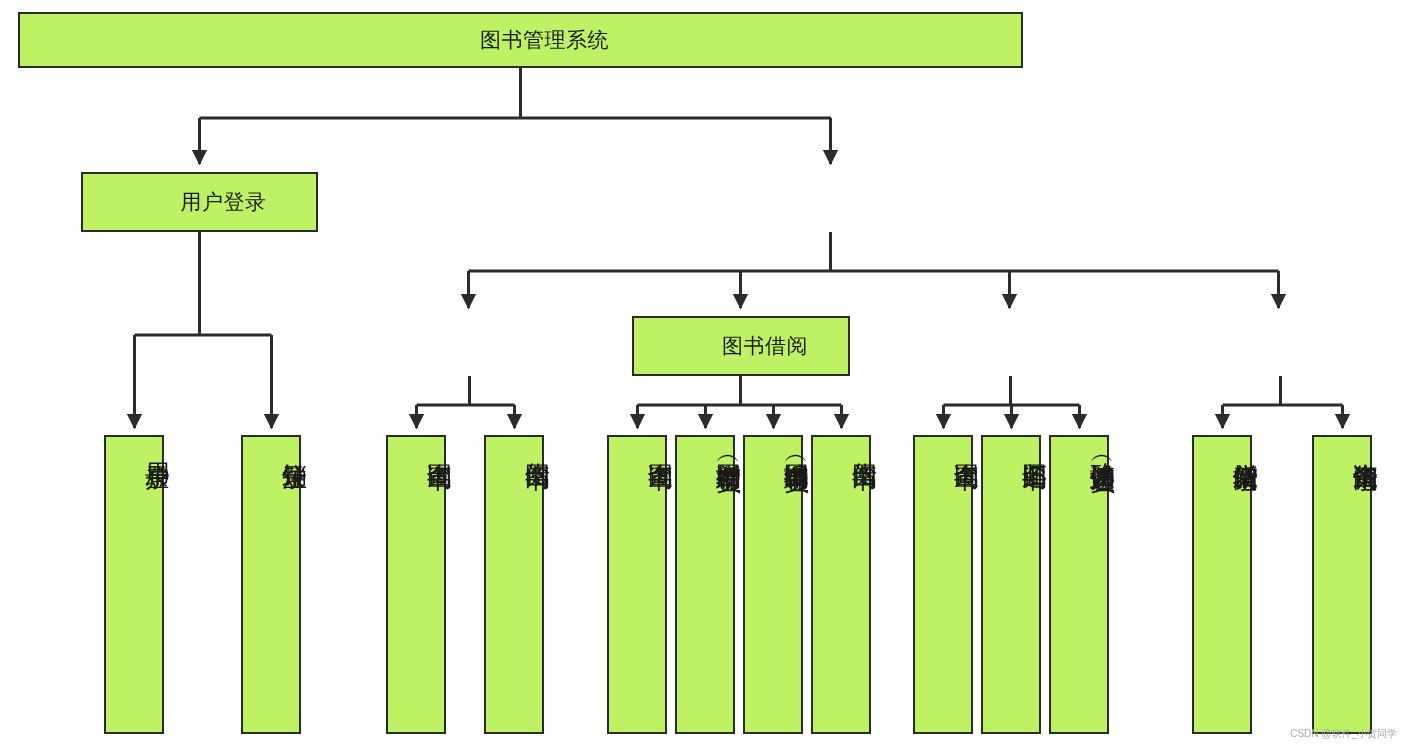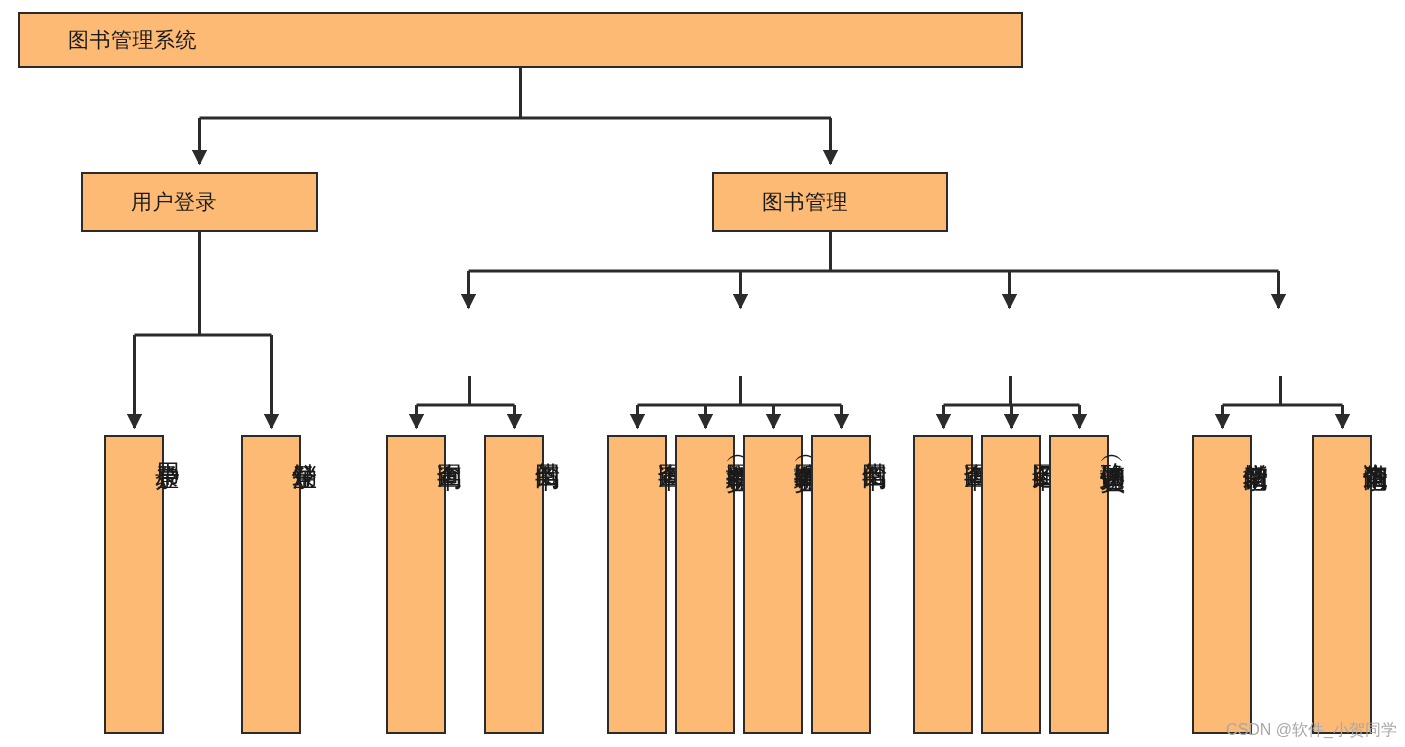--- a/index.html
+++ b/index.html
@@ -21,24 +21,25 @@
     position: absolute;
     left: 0;
     top: 0;
     width: 1405px;
     height: 747px;
   }
   .node {
     position: absolute;
     box-sizing: border-box;
     border: 2.4px solid #2b2b2b;
-    background: #fdba74;
+    background: #bef264;
     color: #1a1a1a;
     display: flex;
     align-items: center;
+    justify-content: center;
     z-index: 2;
     padding-left: 48px;
   }
   .node-h {
     font-size: 21px;
     letter-spacing: 0.5px;
     white-space: nowrap;
   }
   .node-root .label { font-size: 21px; }
   .node-v {
@@ -50,21 +51,21 @@
     text-orientation: upright;
     font-size: 25px;
     line-height: 1.12;
     letter-spacing: 1px;
     white-space: nowrap;
   }
   .watermark {
     position: absolute;
     right: 8px;
     bottom: 6px;
-    font-size: 16px;
+    font-size: 10px;
     color: #a8a8a8;
     z-index: 3;
     white-space: nowrap;
   }
 </style>
 </head>
 <body>
 
 <div id="diagram-root">
 
@@ -118,24 +119,24 @@
     </g>
   </svg>
 
   <div class="node node-h node-root" style="left:18px; top:12px; width:1005px; height:56px;">
     <span class="label">图书管理系统</span>
   </div>
 
   <div class="node node-h" style="left:81px; top:172px; width:237px; height:60px;">
     <span class="label">用户登录</span>
   </div>
-  <div class="node node-h" style="left:712px; top:172px; width:236px; height:60px;">
-    <span class="label">图书管理</span>
+
+  <div class="node node-h" style="left:632px; top:316px; width:218px; height:60px;">
+    <span class="label">图书借阅</span>
   </div>
-
 
   <div class="node node-v" style="left:104px; top:435px; width:60px; height:299px;">
     <span class="label">用户登录</span>
   </div>
   <div class="node node-v" style="left:241px; top:435px; width:60px; height:299px;">
     <span class="label">注销登录</span>
   </div>
 
   <div class="node node-v" style="left:386px; top:435px; width:60px; height:299px;">
     <span class="label">查询图书</span>

